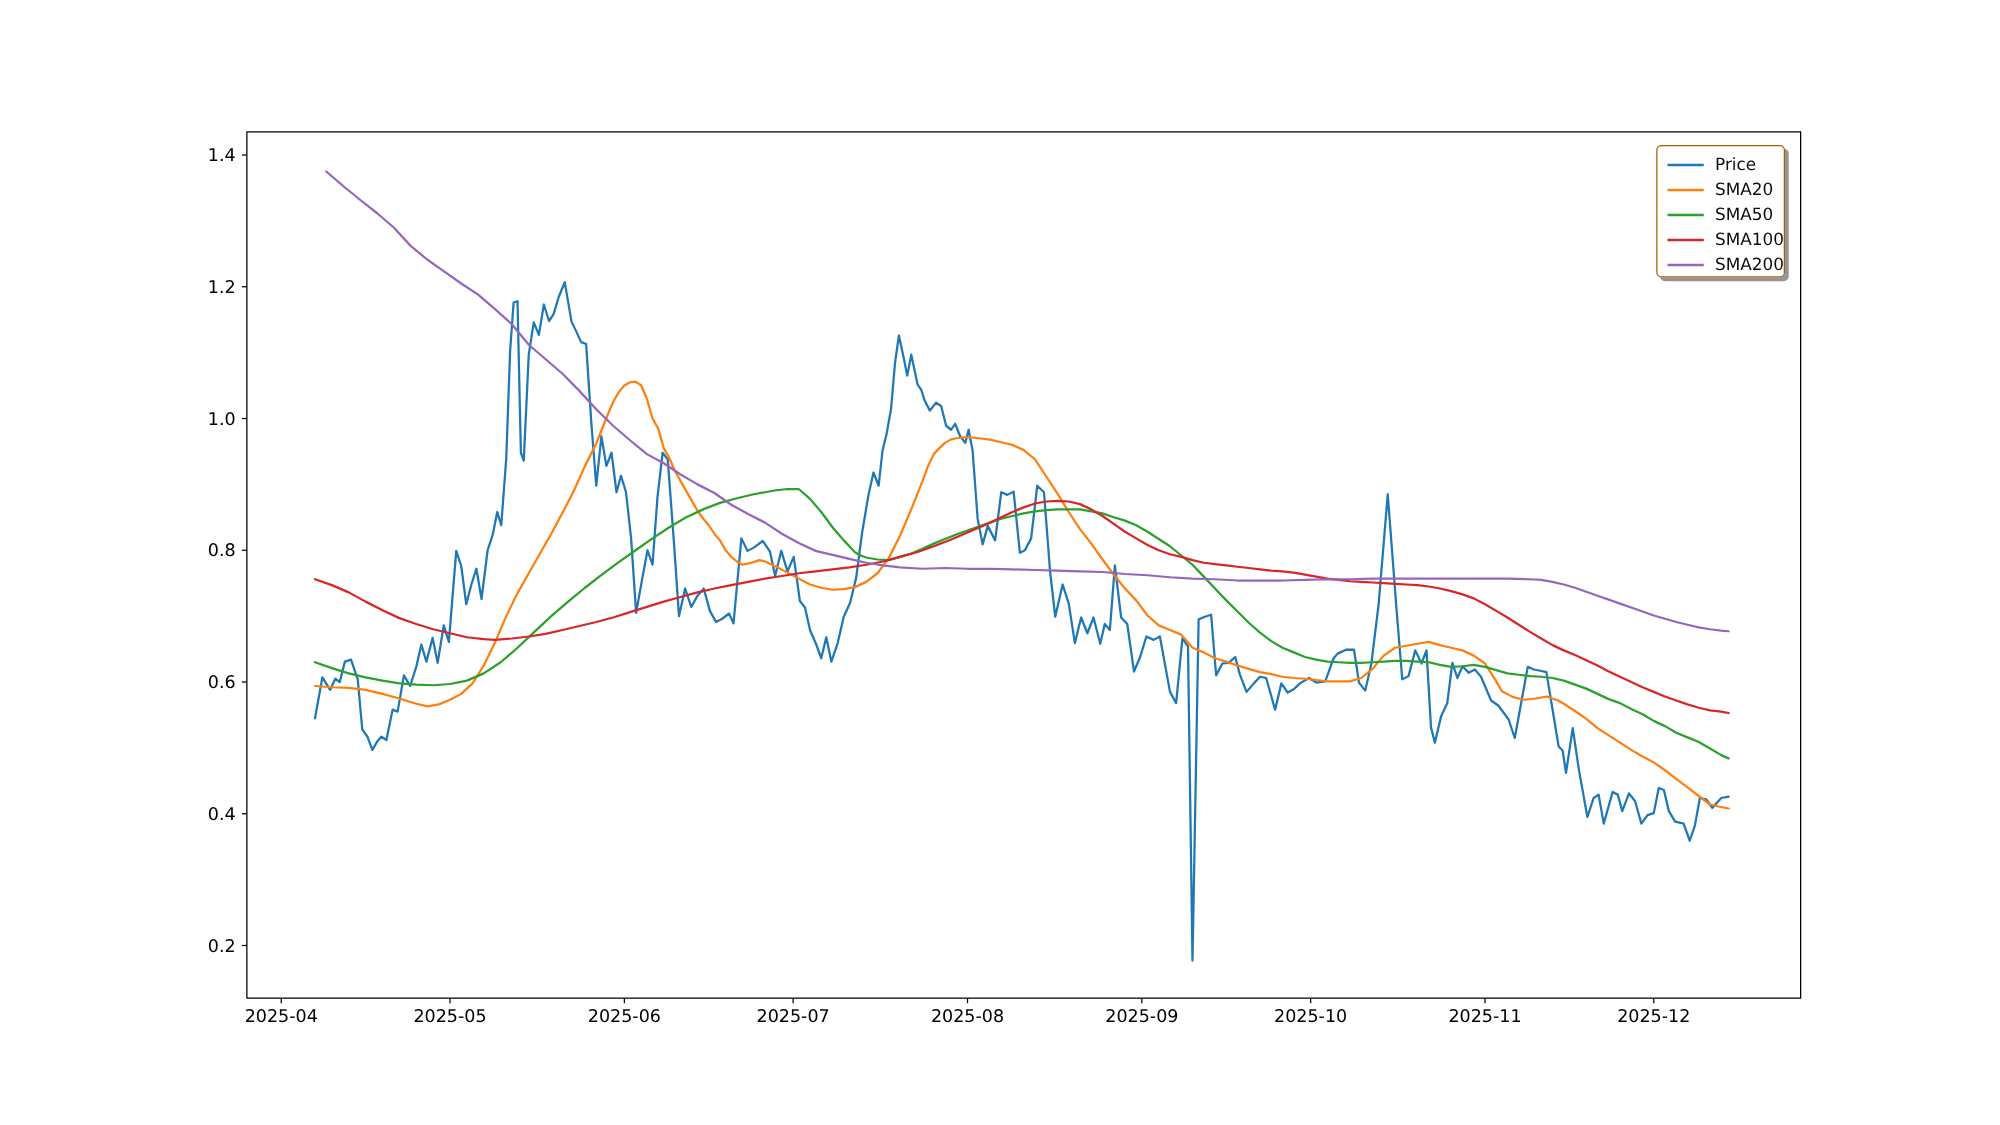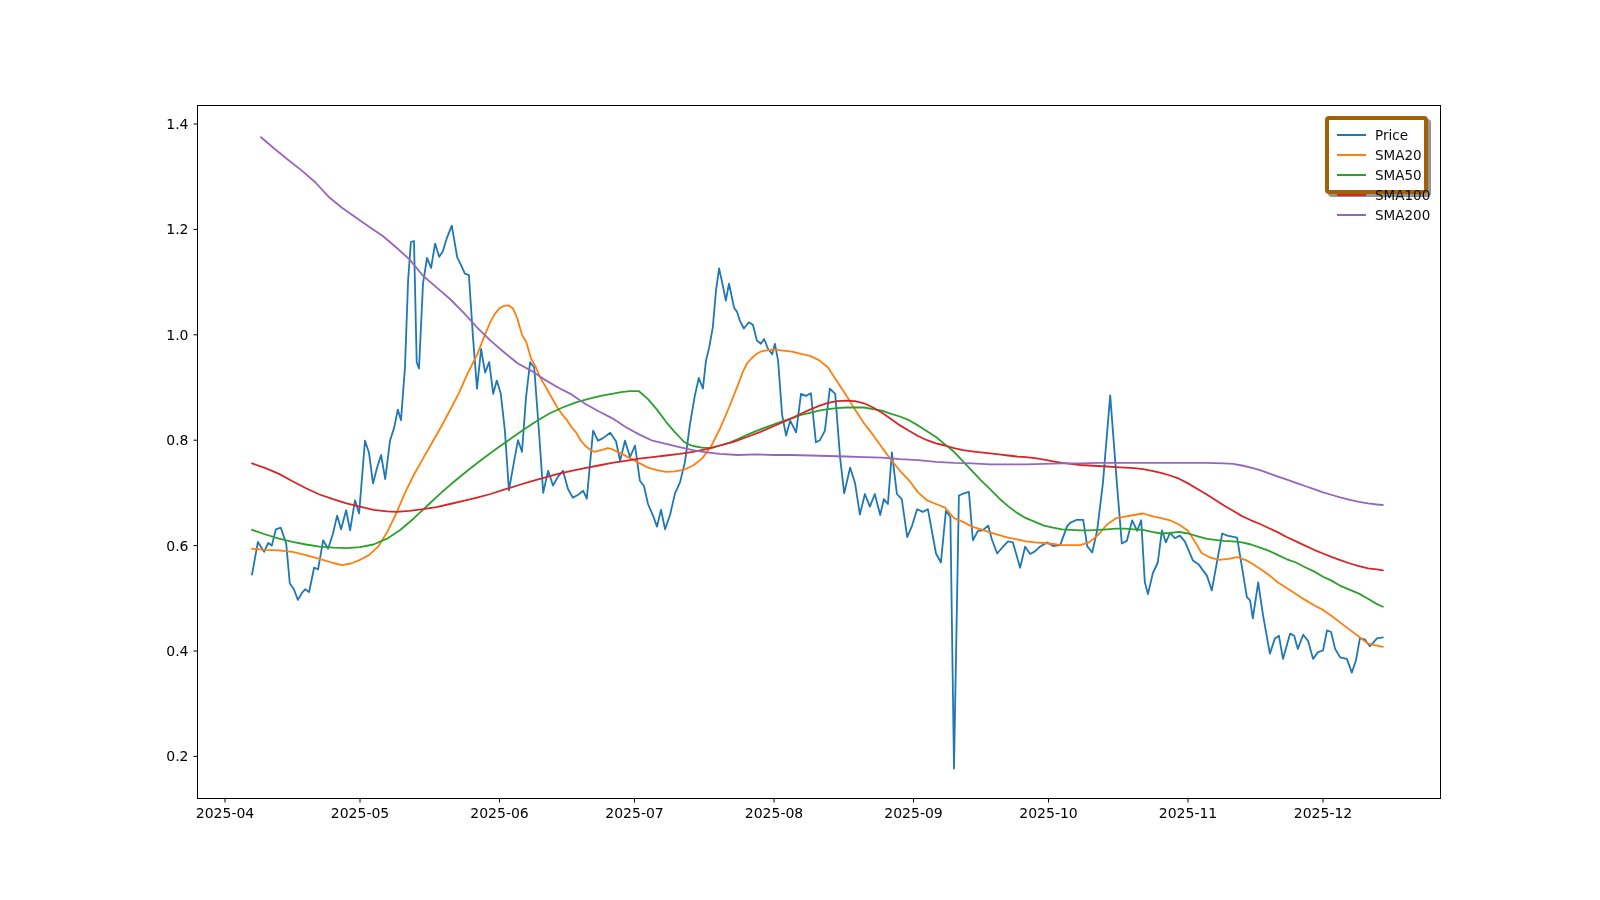--- a/index.html
+++ b/index.html
@@ -1,23 +1,23 @@
 <!DOCTYPE html>
 <html><head>
 <meta charset="utf-8">
 <style>
   html,body{margin:0;padding:0;background:#ffffff;}
   body{width:1600px;height:900px;position:relative;font-family:"DejaVu Sans",sans-serif;}
   .figure{position:absolute;left:0;top:0;width:1600px;height:900px;background:#ffffff;}
   svg{position:absolute;left:0;top:0;}
   .tick-label{font-family:"DejaVu Sans",sans-serif;font-size:14px;fill:#000000;}
   .legend-box{
-    position:absolute;left:1325px;top:116px;width:103px;height:78px;
+    position:absolute;left:1325px;top:116px;width:103px;height:106px;
     background:rgba(255,255,255,0.9);
-    border:4px solid #a16207;border-radius:4px;
+    border:1px solid #a16207;border-radius:4px;
     box-shadow:3px 3px 0 rgba(130,130,130,0.85);
     padding:5px 2px 0 8px;box-sizing:border-box;
   }
   .legend-row{display:flex;align-items:center;height:20px;}
   .legend-line{display:inline-block;width:29px;height:0;border-top:2px solid #000;margin-right:9px;flex:0 0 auto;}
   .legend-label{font-size:13.5px;color:#0d0d0d;line-height:20px;white-space:nowrap;}
 </style>
 </head>
 <body>
 

